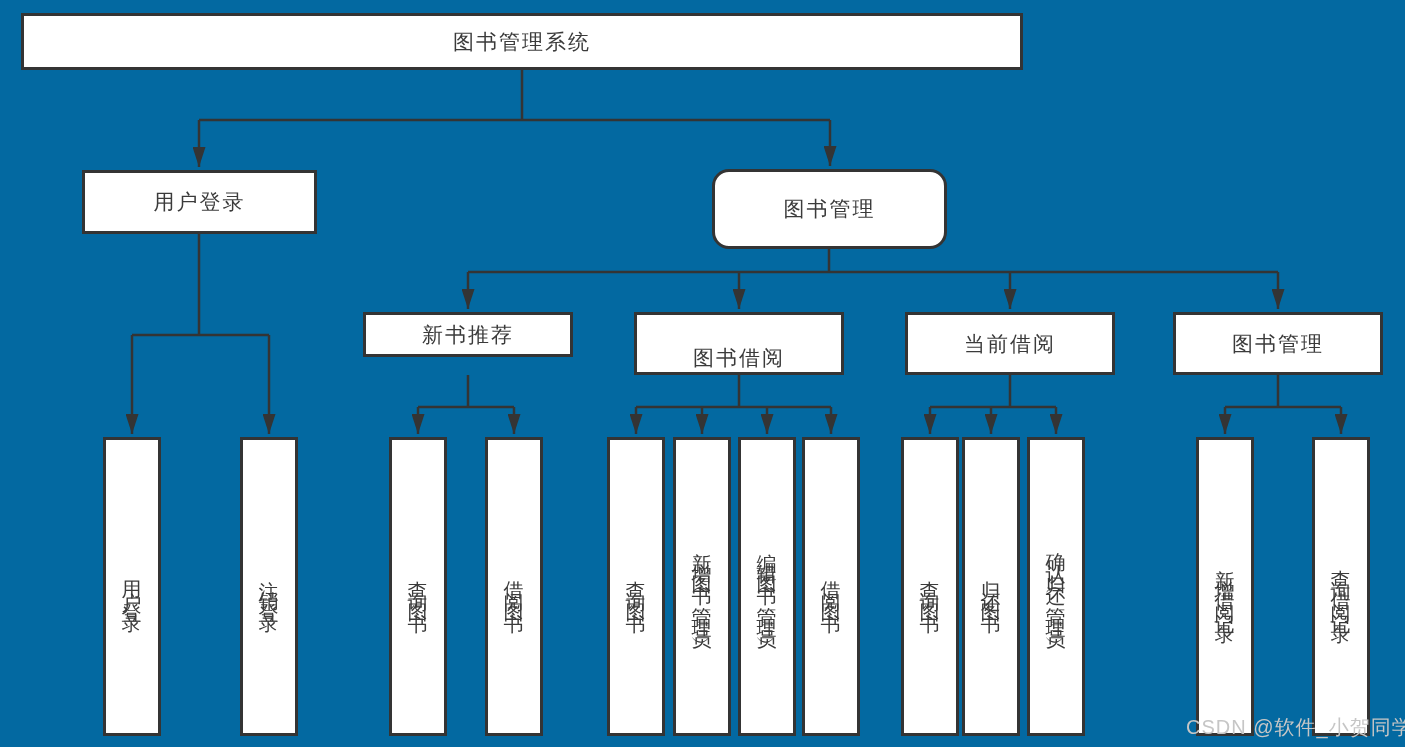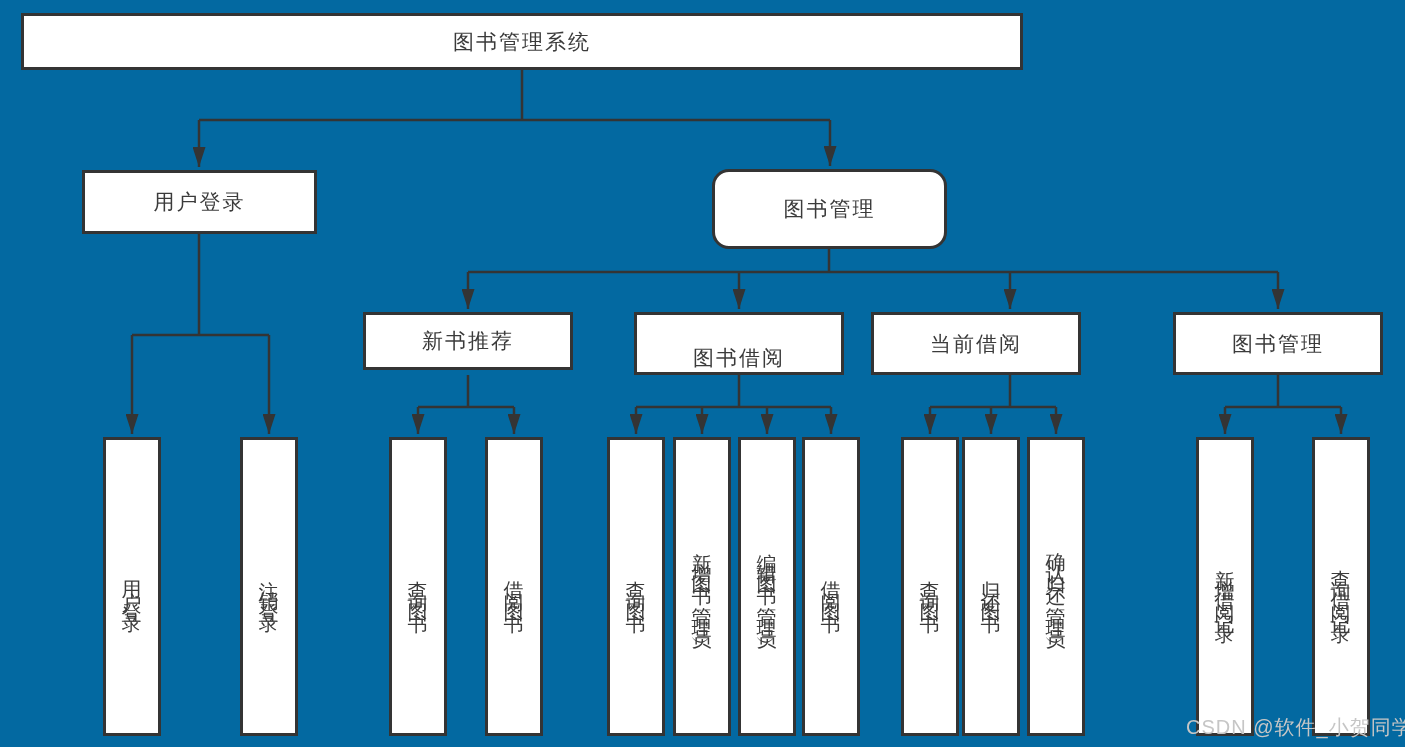--- a/index.html
+++ b/index.html
@@ -99,27 +99,27 @@
     <span class="hlabel">图书管理系统</span>
   </div>
 
   <div class="box" style="left:82px; top:170px; width:235px; height:64px;">
     <span class="hlabel">用户登录</span>
   </div>
   <div class="box" style="left:712px; top:169px; width:235px; height:80px;border-radius:17px;">
     <span class="hlabel">图书管理</span>
   </div>
 
-  <div class="box" style="left:363px; top:312px; width:210px; height:58px;">
+  <div class="box" style="left:363px; top:312px; width:210px; height:45px;">
     <span class="hlabel">新书推荐</span>
   </div>
   <div class="box" style="left:634px; top:312px; width:210px; height:63px;align-items:flex-end;">
     <span class="hlabel">图书借阅</span>
   </div>
-  <div class="box" style="left:871px; top:312px; width:210px; height:63px;">
+  <div class="box" style="left:905px; top:312px; width:210px; height:63px;">
     <span class="hlabel">当前借阅</span>
   </div>
   <div class="box" style="left:1173px; top:312px; width:210px; height:63px;">
     <span class="hlabel">图书管理</span>
   </div>
 
   <div class="box leaf" style="left:103px;">
     <span class="vlabel">用户登录</span>
   </div>
   <div class="box leaf" style="left:240px;">

